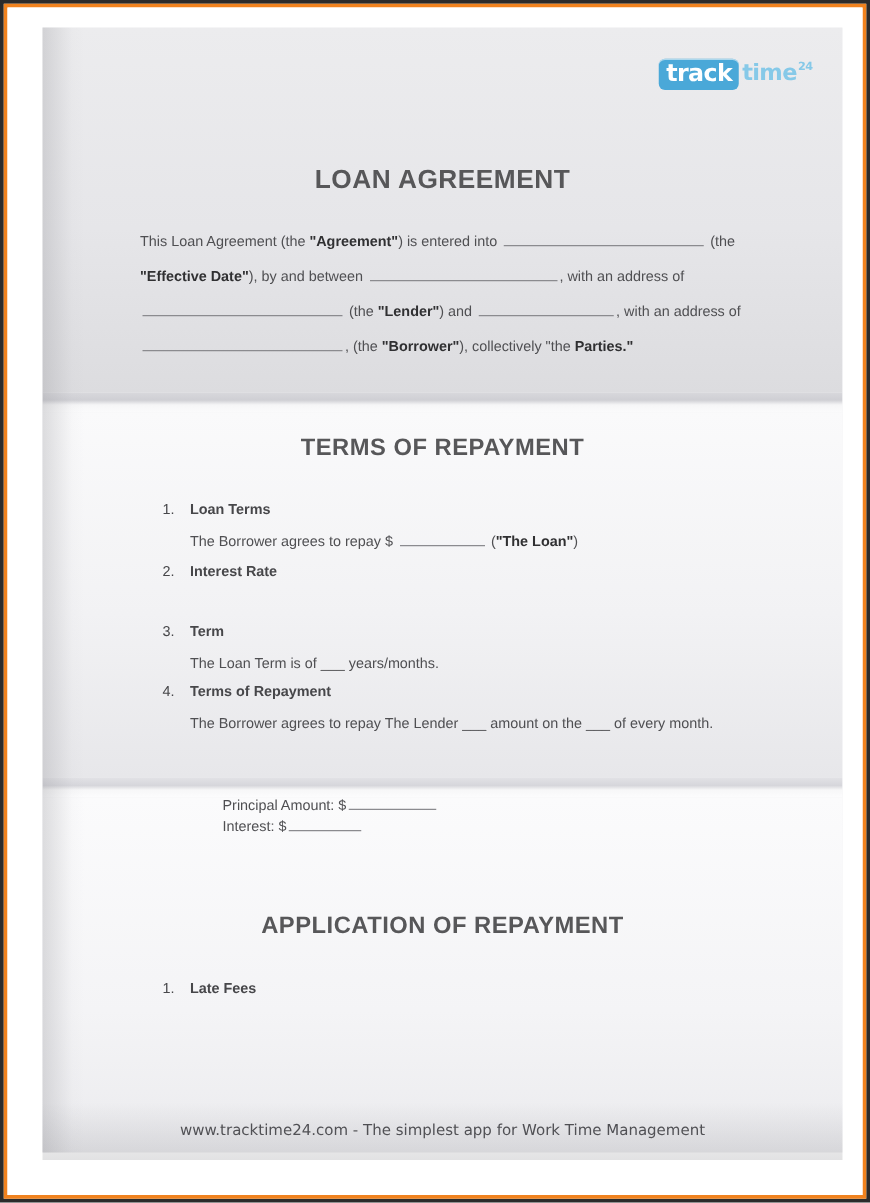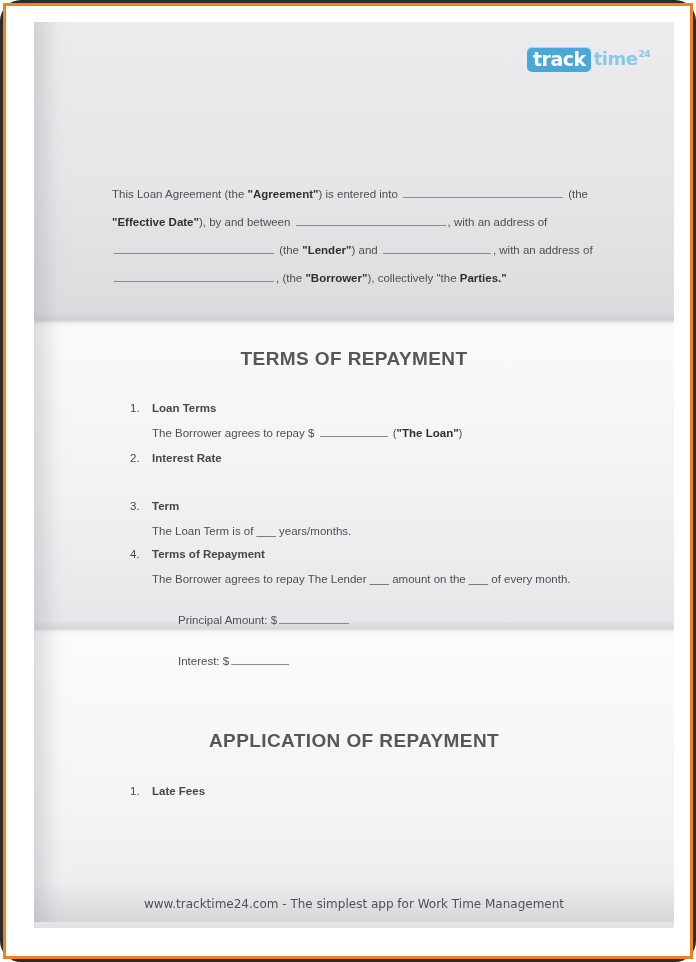--- a/index.html
+++ b/index.html
@@ -10,21 +10,20 @@
     font-family: "Liberation Sans", sans-serif;
   }
 
   
   #frame-outer {
     position: absolute;
     left: 0; top: 0;
     width: 696px; height: 962px;
     background: #2b2b2b;
     padding: 4px;
-    border-radius: 21px;
   }
   #frame-accent {
     position: absolute;
     left: 3px; top: 3px;
     width: 690px; height: 956px;
     border: 3px solid #f0821e;
     background: #ffffff;
   }
 
   
@@ -202,21 +201,21 @@
   #clause-3 { top: 478px; }
   #clause-4 { top: 526px; }
   #clause-late { top: 763px; }
 
   .amount-line {
     position: absolute;
     left: 144px;
     font-size: 11.5px;
     color: #4f4f52;
   }
-  #principal-line { top: 590px; }
+  #principal-line { top: 614px; }
   #interest-line { top: 631px; text-align: center; }
 
   
   #footer {
     position: absolute;
     left: 0;
     top: 875px;
     width: 640px;
     text-align: center;
     font-size: 12px;
@@ -241,20 +240,21 @@
       <div class="fold-band" id="band-bot"></div>
 
       <div id="content">
 
         <div id="logo">
           <span class="logo-track">track</span>
           <span class="logo-time">time</span>
           <span class="logo-24">24</span>
         </div>
 
+        <div class="doc-title" id="title-loan">LOAN AGREEMENT</div>
 
         <div id="intro">
           <span>This Loan Agreement (the </span><b>"Agreement"</b><span>) is entered into </span><span class="blank b-xl"></span><span> (the </span><b>"Effective Date"</b><span>), by and between </span><span class="blank b-lg"></span><span>, with an address of </span><span class="blank b-xl"></span><span> (the </span><b>"Lender"</b><span>) and </span><span class="blank b-md"></span><span>, with an address of </span><span class="blank b-xl"></span><span>, (the </span><b>"Borrower"</b><span>), collectively "the </span><b>Parties."</b>
         </div>
 
         <div class="doc-title" id="title-terms">TERMS OF REPAYMENT</div>
 
         <div class="clause" id="clause-1">
           <div class="clause-head">
             <span class="clause-num">1.</span>

